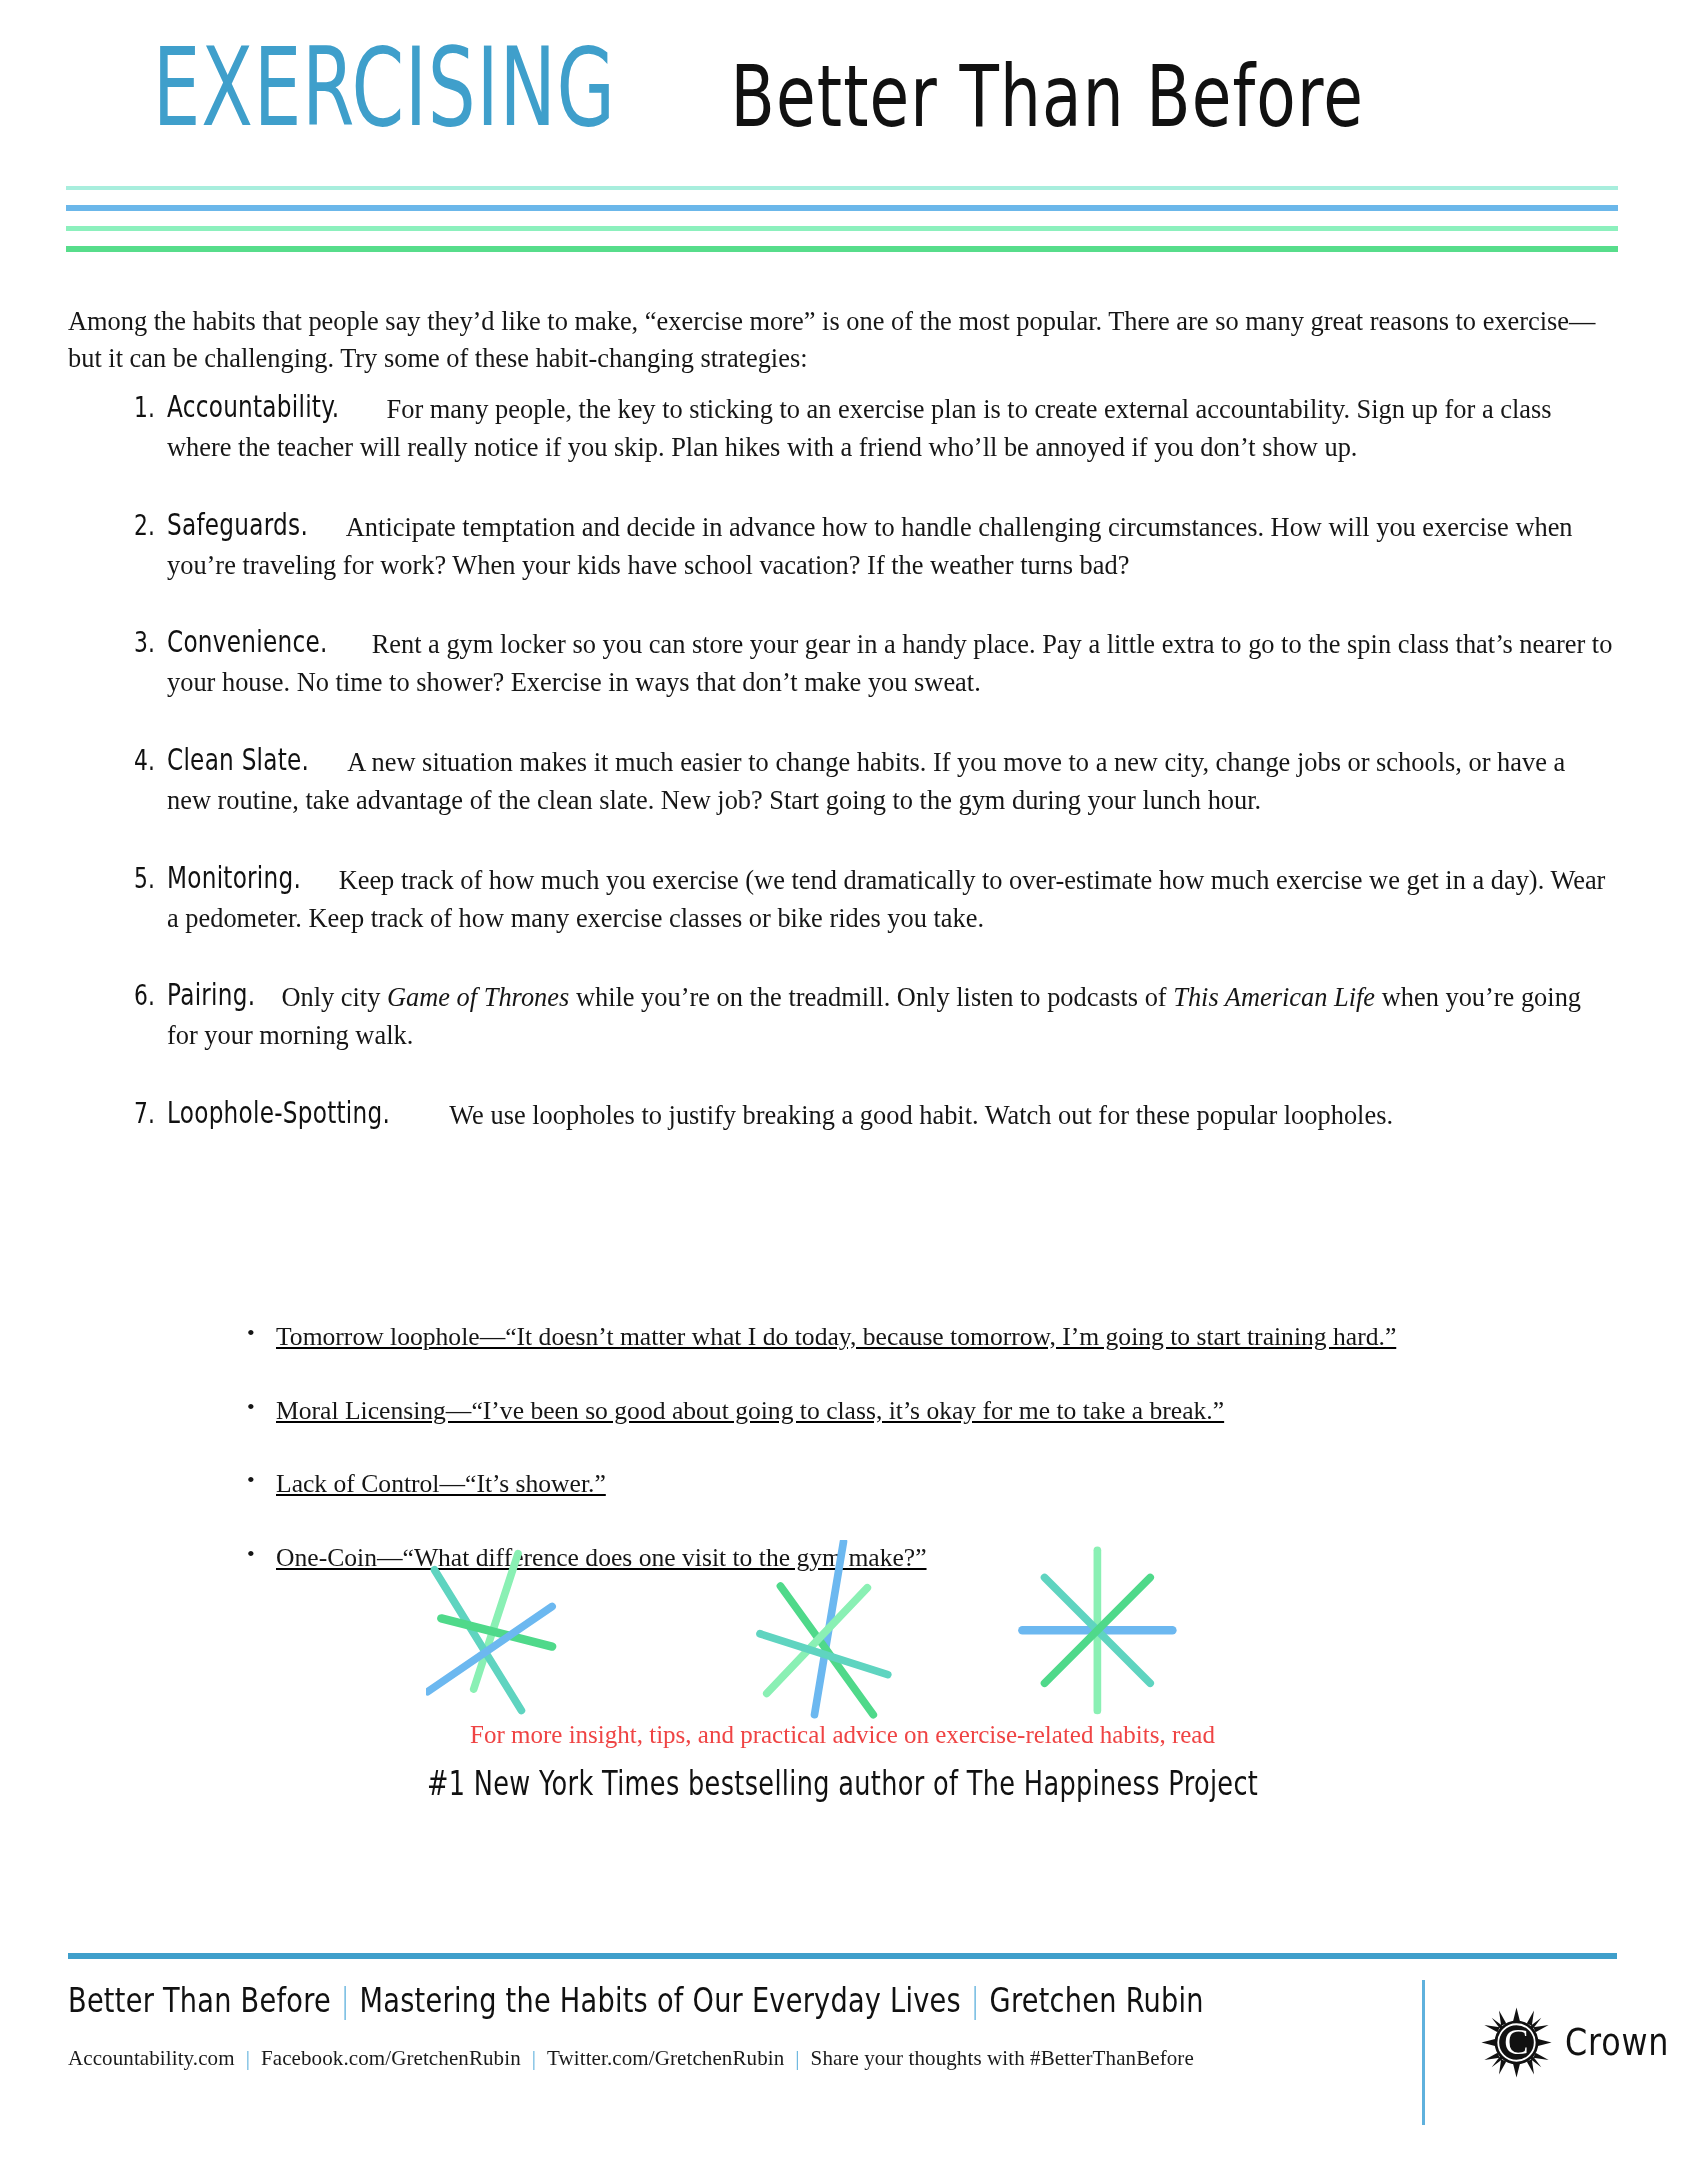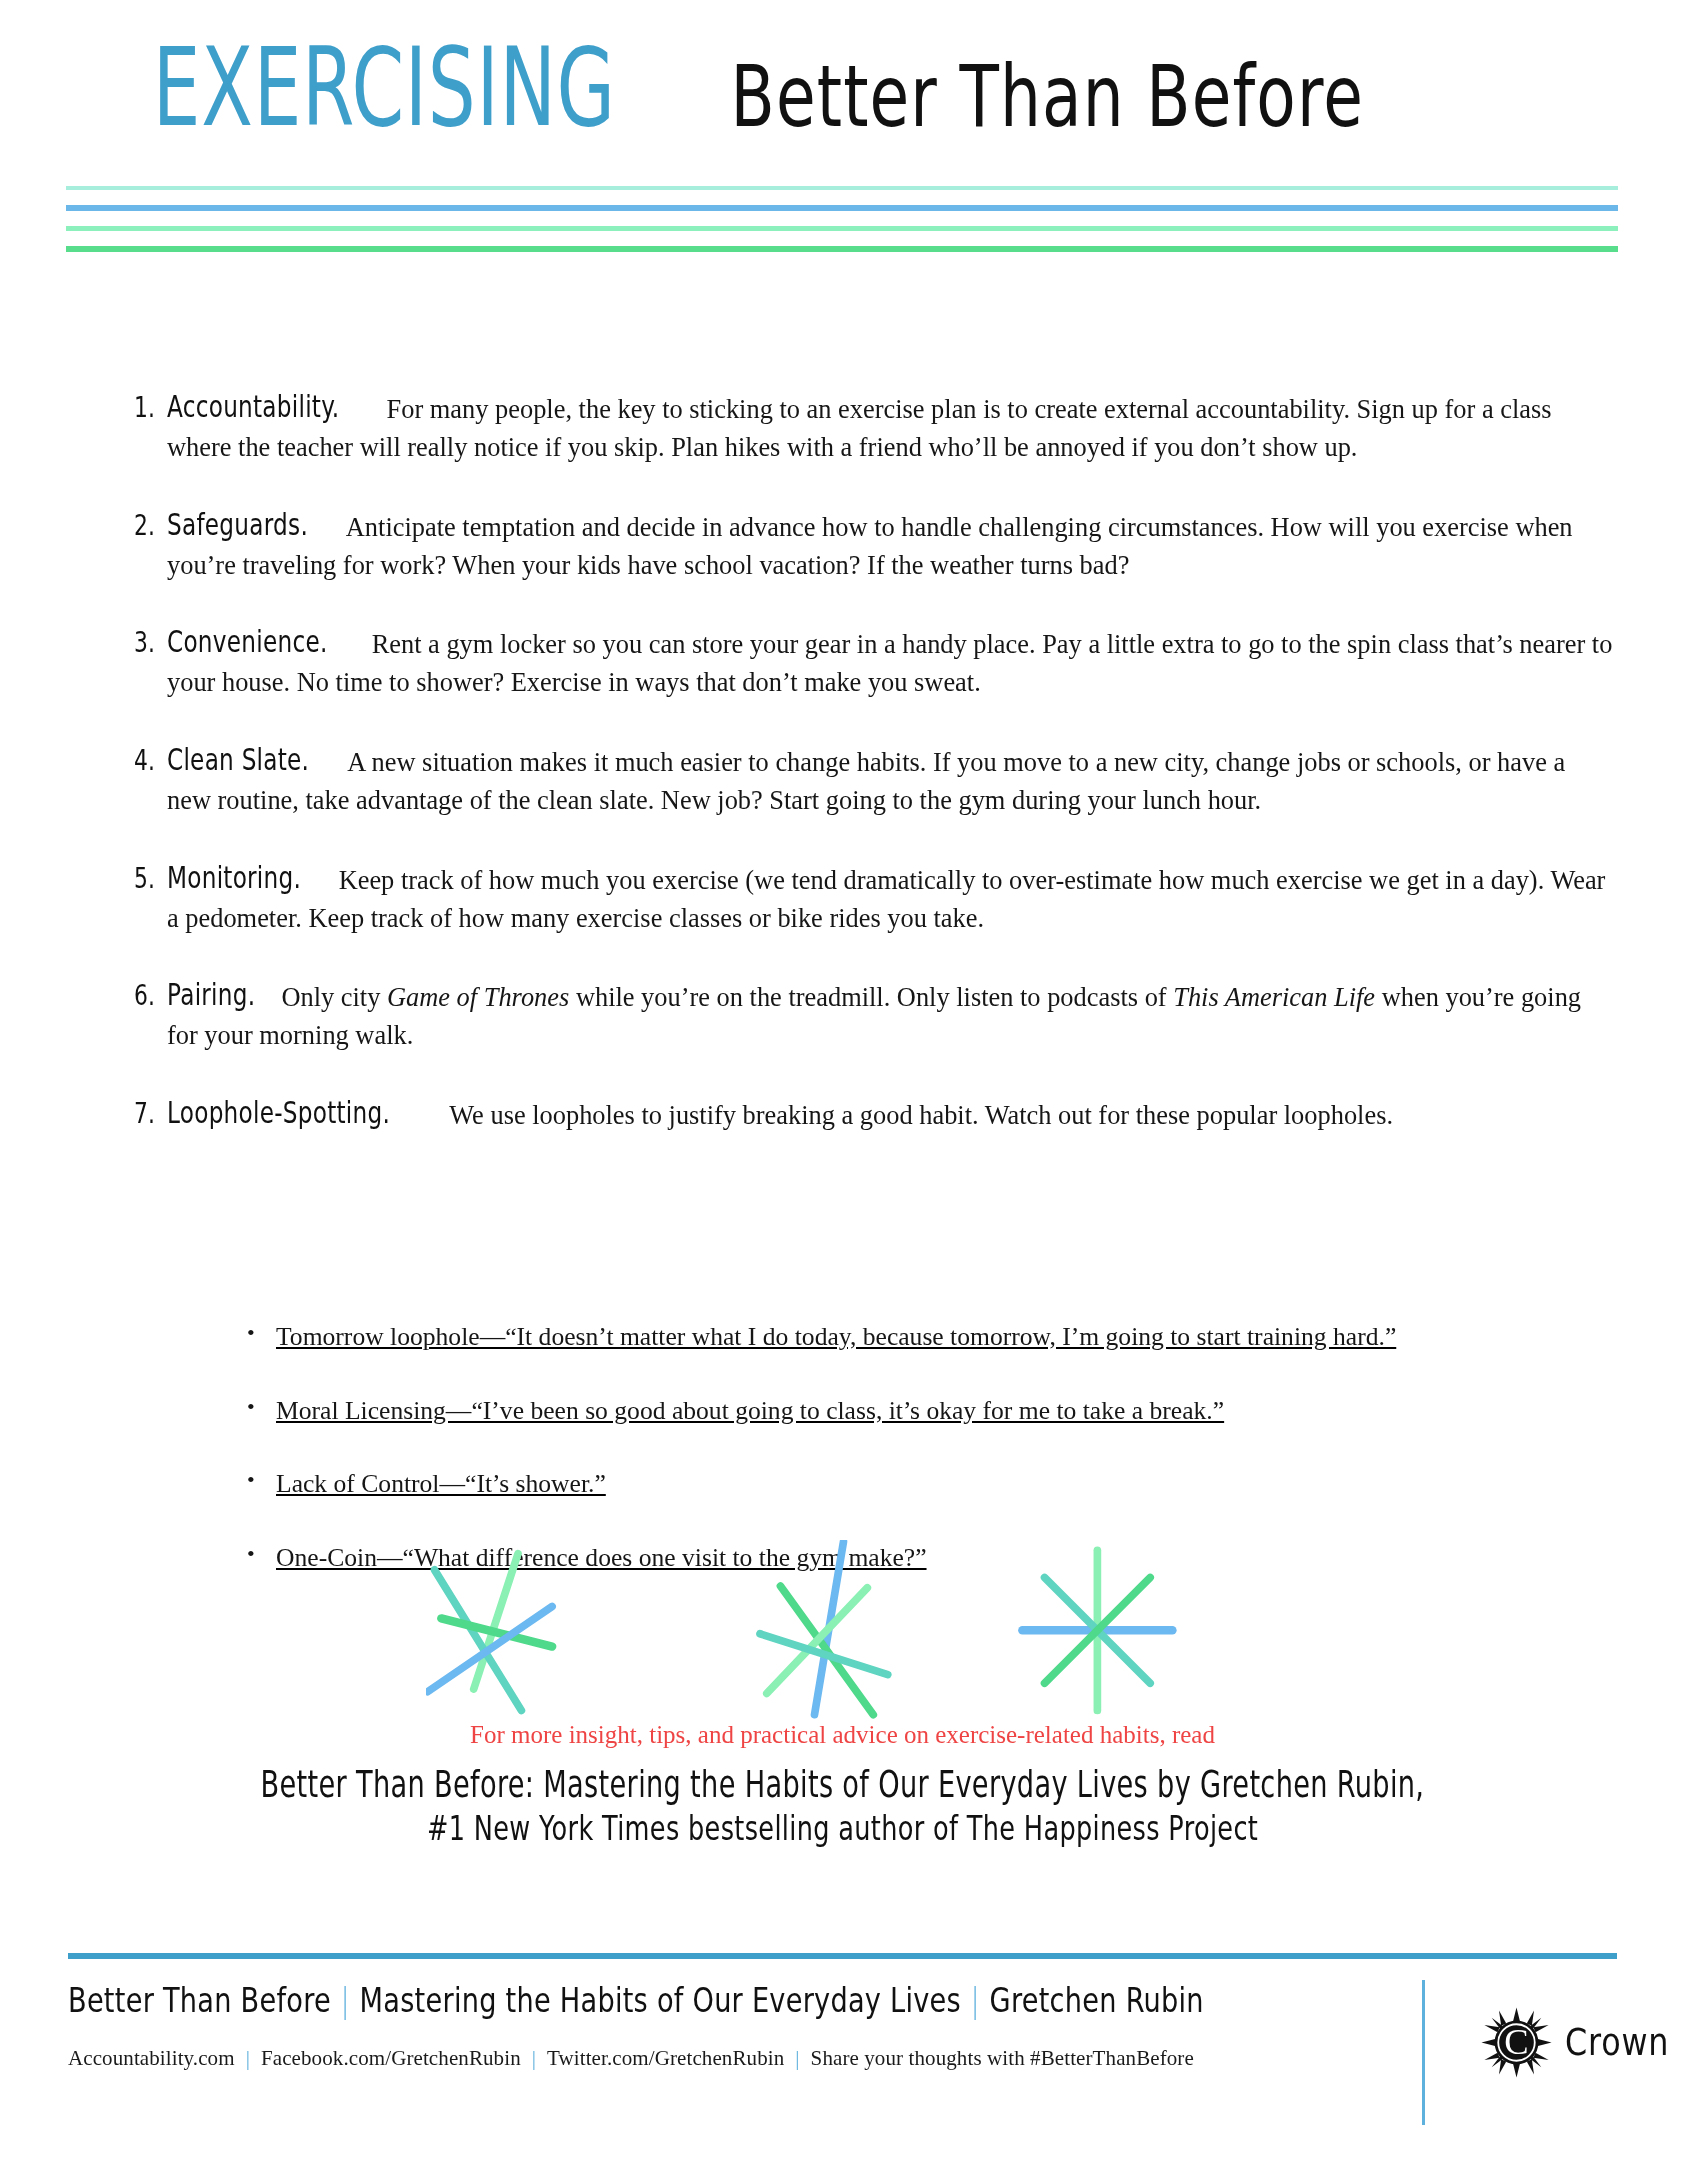--- a/index.html
+++ b/index.html
@@ -249,20 +249,21 @@
     <span class="title-blue">EXERCISING</span><span class="title-black">Better Than Before</span>
   </div>
 
   <div class="rules">
     <div class="rule r1"></div>
     <div class="rule r2"></div>
     <div class="rule r3"></div>
     <div class="rule r4"></div>
   </div>
 
+  <p class="intro">Among the habits that people say they’d like to make, “exercise more” is one of the most popular. There are so many great reasons to exercise—but it can be challenging. Try some of these habit-changing strategies:</p>
 
   <div class="list">
 
     <div class="item">
       <span class="num">1.</span>
       <span class="term">Accountability.</span>
       <span class="desc">For many people, the key to sticking to an exercise plan is to create external accountability. Sign up for a class where the teacher will really notice if you skip. Plan hikes with a friend who’ll be annoyed if you don’t show up.</span>
     </div>
 
     <div class="item">
@@ -333,21 +334,20 @@
           <line x1="12" y1="106" x2="188" y2="106" stroke="#6cb8f0" stroke-width="10"></line>
           <line x1="38" y1="44" x2="162" y2="168" stroke="#5fd4c0" stroke-width="9"></line>
           <line x1="38" y1="168" x2="162" y2="44" stroke="#4fd98a" stroke-width="9"></line>
         </g>
       </g>
     </svg>
   </div>
 
   <div class="promo">
     <div class="line1">For more insight, tips, and practical advice on exercise-related habits, read</div>
-    <div><span class="line2">Better Than Before: Mastering the Habits of Our Everyday Lives by Gretchen Rubin,</span></div>
     <div><span class="line3">#1 New York Times bestselling author of The Happiness Project</span></div>
   </div>
 
   <div class="footer-rule"></div>
 
   <div class="footer">
     <div class="footer-left">
       <div><span class="brandline"><span>Better Than Before</span><span class="sep">|</span><span>Mastering the Habits of Our Everyday Lives</span><span class="sep">|</span><span>Gretchen Rubin</span></span></div>
       <div class="linkline"><span>Accountability.com</span><span class="sep">|</span><span>Facebook.com/GretchenRubin</span><span class="sep">|</span><span>Twitter.com/GretchenRubin</span><span class="sep">|</span><span>Share your thoughts with #BetterThanBefore</span></div>
     </div>

